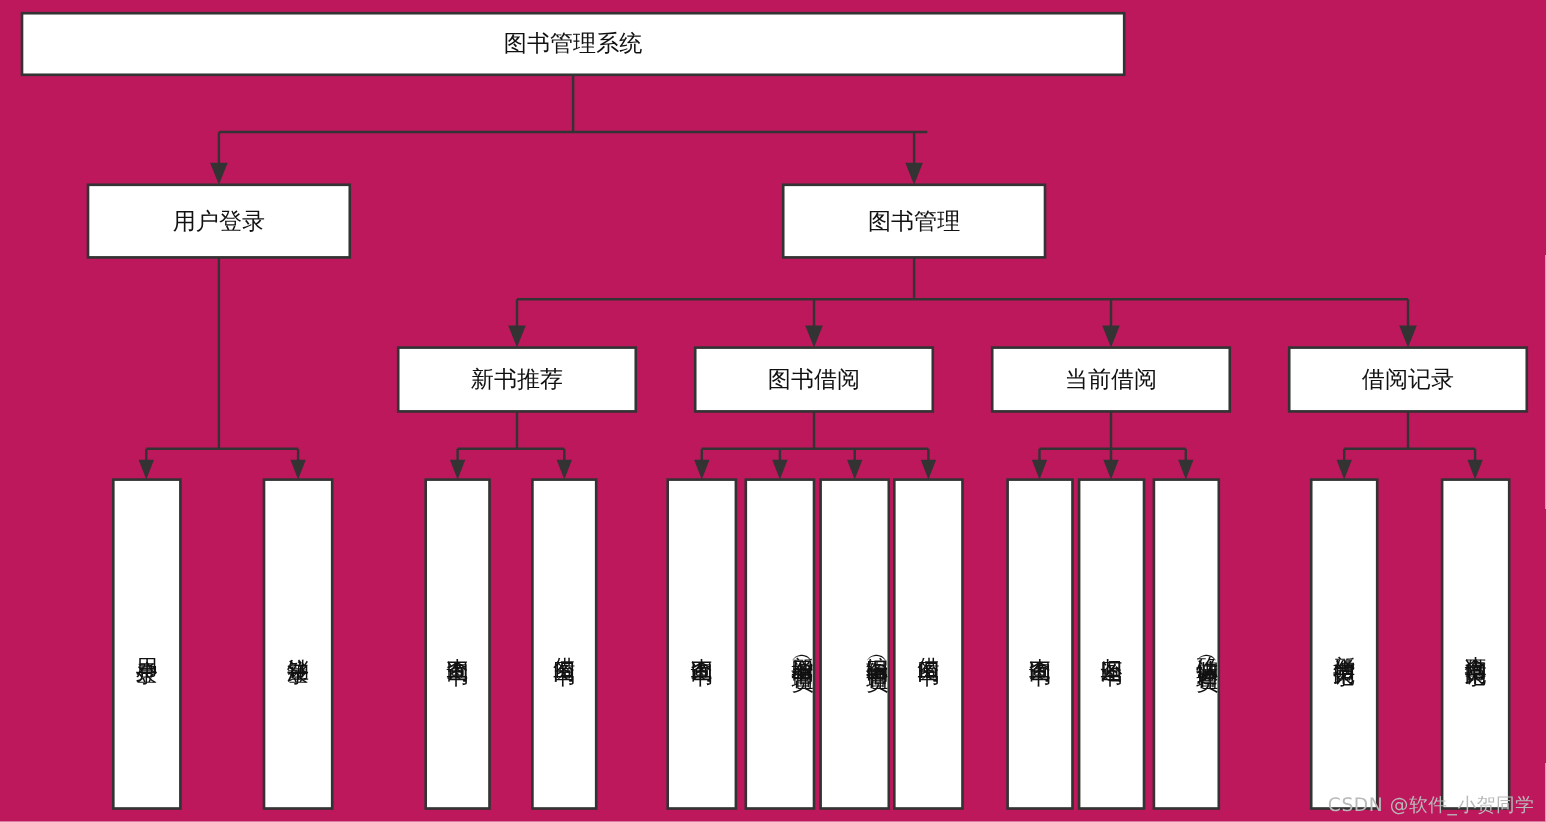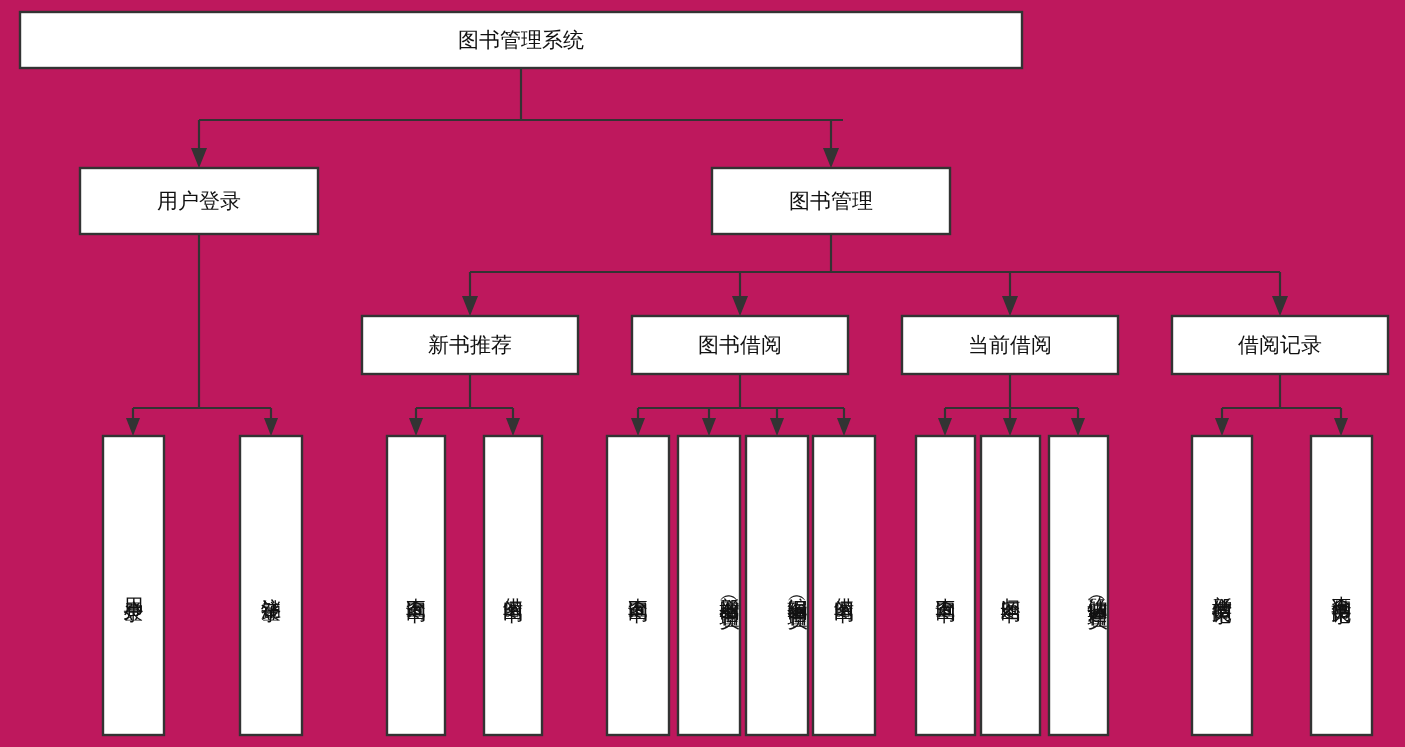--- a/index.html
+++ b/index.html
@@ -208,14 +208,15 @@
   <div class="node-label-v" style="left:607px; top:436px; width:62px; height:299px; display:flex; align-items:center; justify-content:center;">查询图书</div>
   <div class="node-label-v" style="left:678px; top:436px; width:62px; height:299px; display:flex; align-items:flex-start; justify-content:center; padding-top:8px; box-sizing:border-box;">新增图书（管理员）</div>
   <div class="node-label-v" style="left:746px; top:436px; width:62px; height:299px; display:flex; align-items:flex-start; justify-content:center; padding-top:8px; box-sizing:border-box;">编辑图书（管理员）</div>
   <div class="node-label-v" style="left:813px; top:436px; width:62px; height:299px; display:flex; align-items:center; justify-content:center;">借阅图书</div>
   <div class="node-label-v" style="left:916px; top:436px; width:59px; height:299px; display:flex; align-items:center; justify-content:center;">查询图书</div>
   <div class="node-label-v" style="left:981px; top:436px; width:59px; height:299px; display:flex; align-items:center; justify-content:center;">归还图书</div>
   <div class="node-label-v" style="left:1049px; top:436px; width:59px; height:299px; display:flex; align-items:flex-start; justify-content:center; padding-top:8px; box-sizing:border-box;">确认归还（管理员）</div>
   <div class="node-label-v" style="left:1192px; top:436px; width:60px; height:299px; display:flex; align-items:center; justify-content:center;">新增借阅记录</div>
   <div class="node-label-v" style="left:1311px; top:436px; width:61px; height:299px; display:flex; align-items:center; justify-content:center;">查询借阅记录</div>
 
+  <div class="watermark">CSDN @软件_小贺同学</div>
 
 </div>
 
 </body></html>

